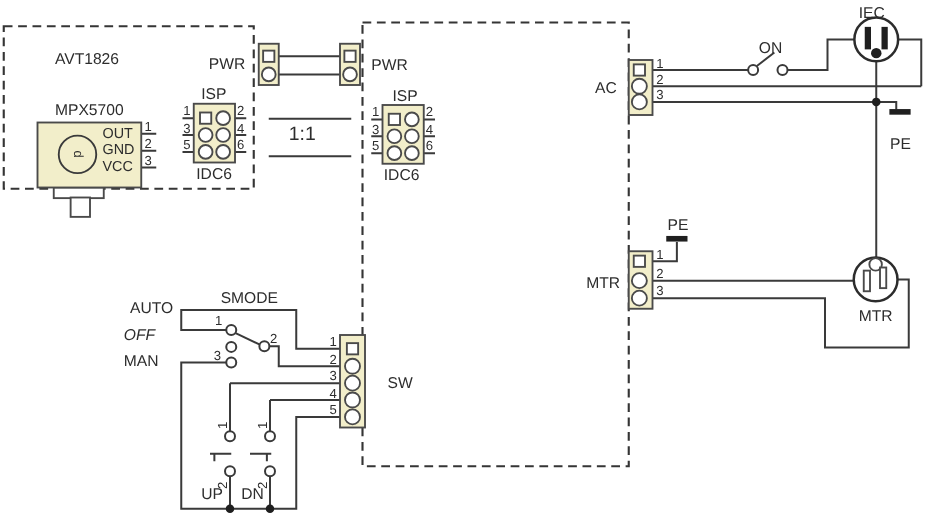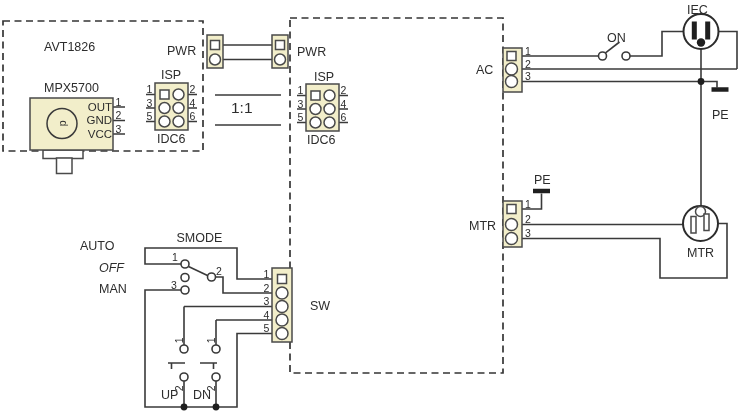--- a/index.html
+++ b/index.html
@@ -4,21 +4,21 @@
 <style>
   html,body{margin:0;padding:0;background:#fff;}
   #stage{position:relative;width:740px;height:415px;background:#fff;overflow:hidden;
          font-family:"Liberation Sans",sans-serif;}
   svg{position:absolute;left:0;top:0;}
   .lbl{position:absolute;white-space:nowrap;color:#2d2d2d;line-height:1;
        font-family:"Liberation Sans",sans-serif;font-size:12.5px;}
   .sm{font-size:10.5px;}
   .lg{font-size:18px;}
   .md{font-size:15.5px;}
-  .ra{width:30px;text-align:right;font-size:11.5px;}
+  .ra{width:30px;font-size:11.5px;}
   .rot{transform:rotate(-90deg);transform-origin:center;font-size:10.5px;}
   .w{fill:none;stroke:#3a3a3a;stroke-width:1.6;}
   .dashed{fill:none;stroke:#353535;stroke-width:1.7;stroke-dasharray:7 4.5;}
   .conn{fill:#f2eeca;stroke:#4a4a4a;stroke-width:1.5;}
   .pin{fill:#ffffff;stroke:#4a4a4a;stroke-width:1.5;}
   .node{fill:#ffffff;stroke:#3a3a3a;stroke-width:1.6;}
   .dot{fill:#1f1f1f;stroke:none;}
   .blade{fill:#1f1f1f;stroke:none;}
   .sock{fill:#ffffff;stroke:#2c2c2c;stroke-width:2;}
   .port{fill:#ffffff;stroke:#4a4a4a;stroke-width:1.5;}
@@ -214,21 +214,21 @@
   <div class="lbl" style="left:712px;top:109px;">PE</div>
 
   <div class="lbl" style="left:469px;top:219.5px;">MTR</div>
   <div class="lbl sm" style="left:525px;top:198.5px;">1</div>
   <div class="lbl sm" style="left:525px;top:214px;">2</div>
   <div class="lbl sm" style="left:525px;top:227.5px;">3</div>
   <div class="lbl" style="left:534px;top:174px;">PE</div>
   <div class="lbl" style="left:687px;top:247px;">MTR</div>
 
   <div class="lbl" style="left:176.5px;top:232px;">SMODE</div>
-  <div class="lbl" style="left:80px;top:239.5px;">AUTO</div>
+  <div class="lbl" style="left:104px;top:239.5px;">AUTO</div>
   <div class="lbl" style="left:99px;top:261.5px;font-style:italic;">OFF</div>
   <div class="lbl" style="left:99px;top:282.5px;">MAN</div>
   <div class="lbl sm" style="left:172px;top:252px;">1</div>
   <div class="lbl sm" style="left:216px;top:266px;">2</div>
   <div class="lbl sm" style="left:171px;top:279.5px;">3</div>
 
   <div class="lbl" style="left:310px;top:300px;">SW</div>
   <div class="lbl sm" style="left:263.5px;top:268.5px;">1</div>
   <div class="lbl sm" style="left:263.5px;top:282.5px;">2</div>
   <div class="lbl sm" style="left:263.5px;top:296px;">3</div>

